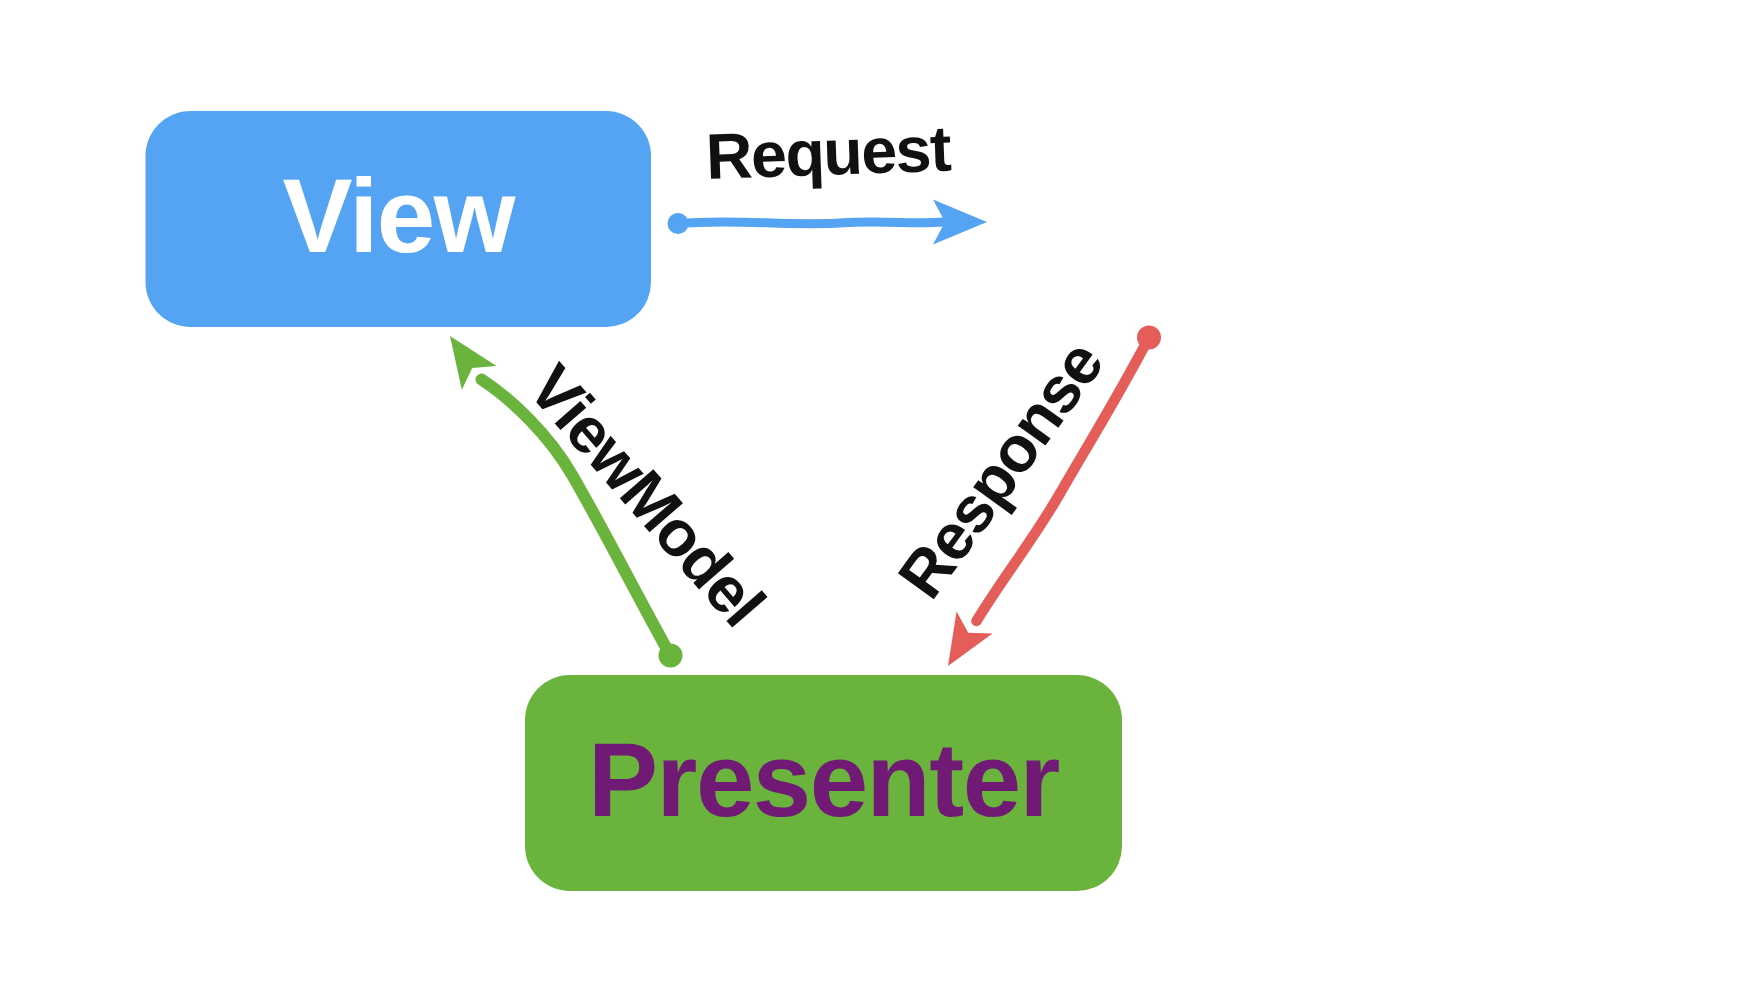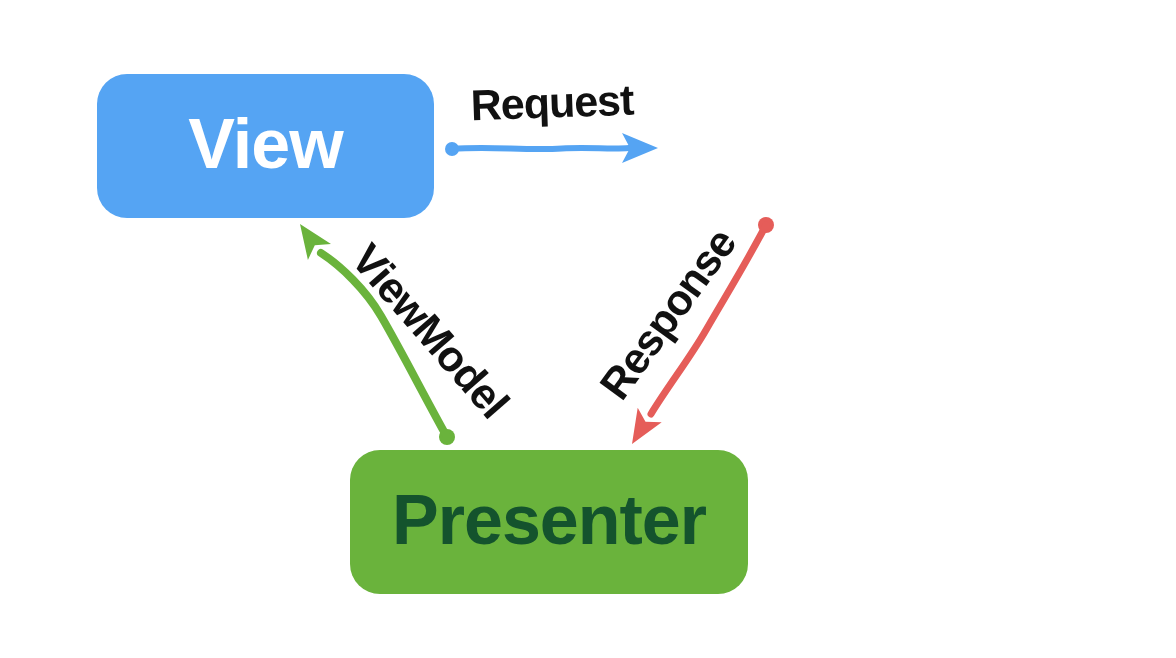--- a/index.html
+++ b/index.html
@@ -68,21 +68,21 @@
       <path d="M447,437 C 422,392 402,352 381,316 C 366,290 341,266 321,253" fill="none" stroke-width="8" stroke-linecap="round" stroke="#6ab33c"></path>
       <polygon points="300,224 331,244 314.8,245.3 307.9,259.9" fill="#6ab33c"></polygon>
     </g>
   </svg>
 
   <div class="node node-view" style="background: rgb(85, 164, 243); color: rgb(255, 255, 255);">
     <span class="node-label">View</span>
   </div>
 
 
-  <div class="node node-presenter" style="background: rgb(106, 179, 60); color: #14532d; justify-content: center;">
+  <div class="node node-presenter" style="background: rgb(106, 179, 60); color: #701a75; justify-content: center;">
     <span class="node-label">Presenter</span>
   </div>
 
   <div class="arrow-label label-request" style="color: rgb(17, 17, 17);">Request</div>
 
   <div class="arrow-label label-response" style="color: rgb(17, 17, 17);">Response</div>
 
   <div class="arrow-label label-viewmodel" style="color: rgb(17, 17, 17);">ViewModel</div>
 
 </div>

